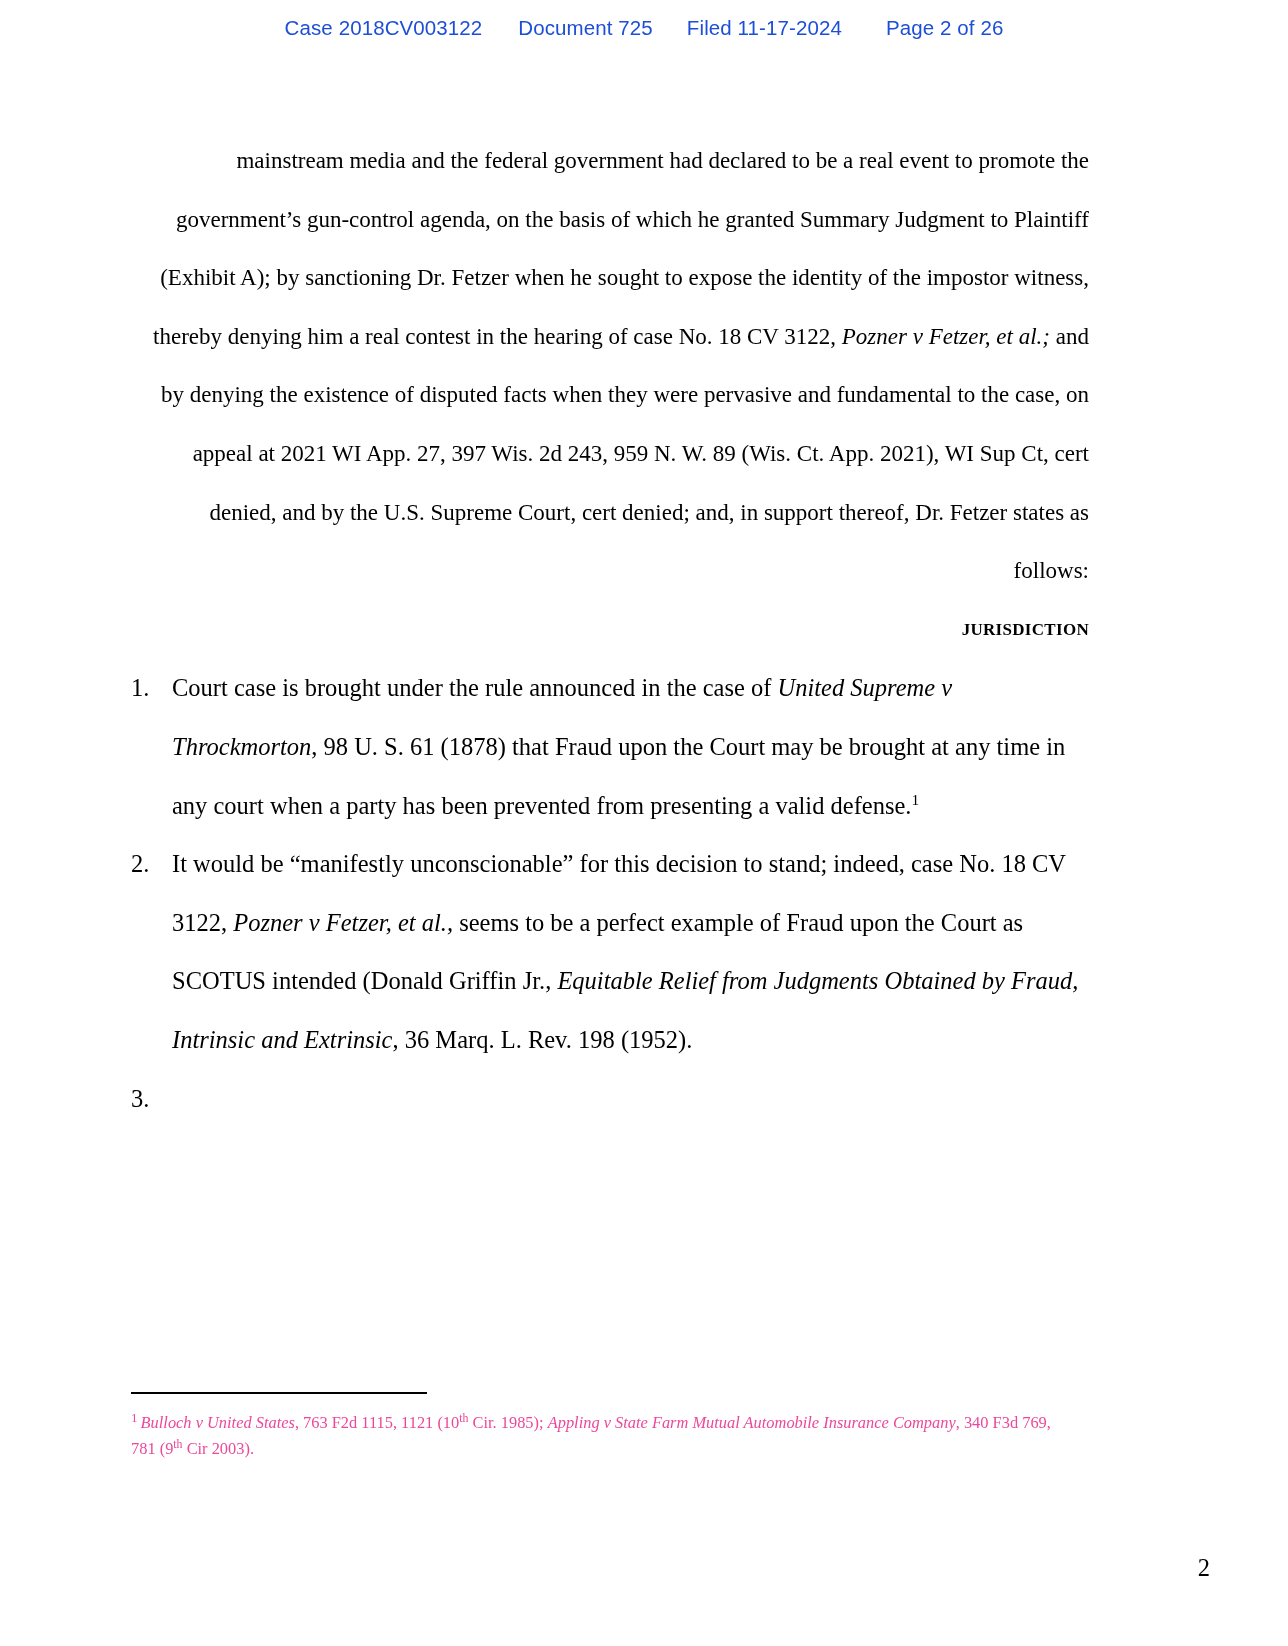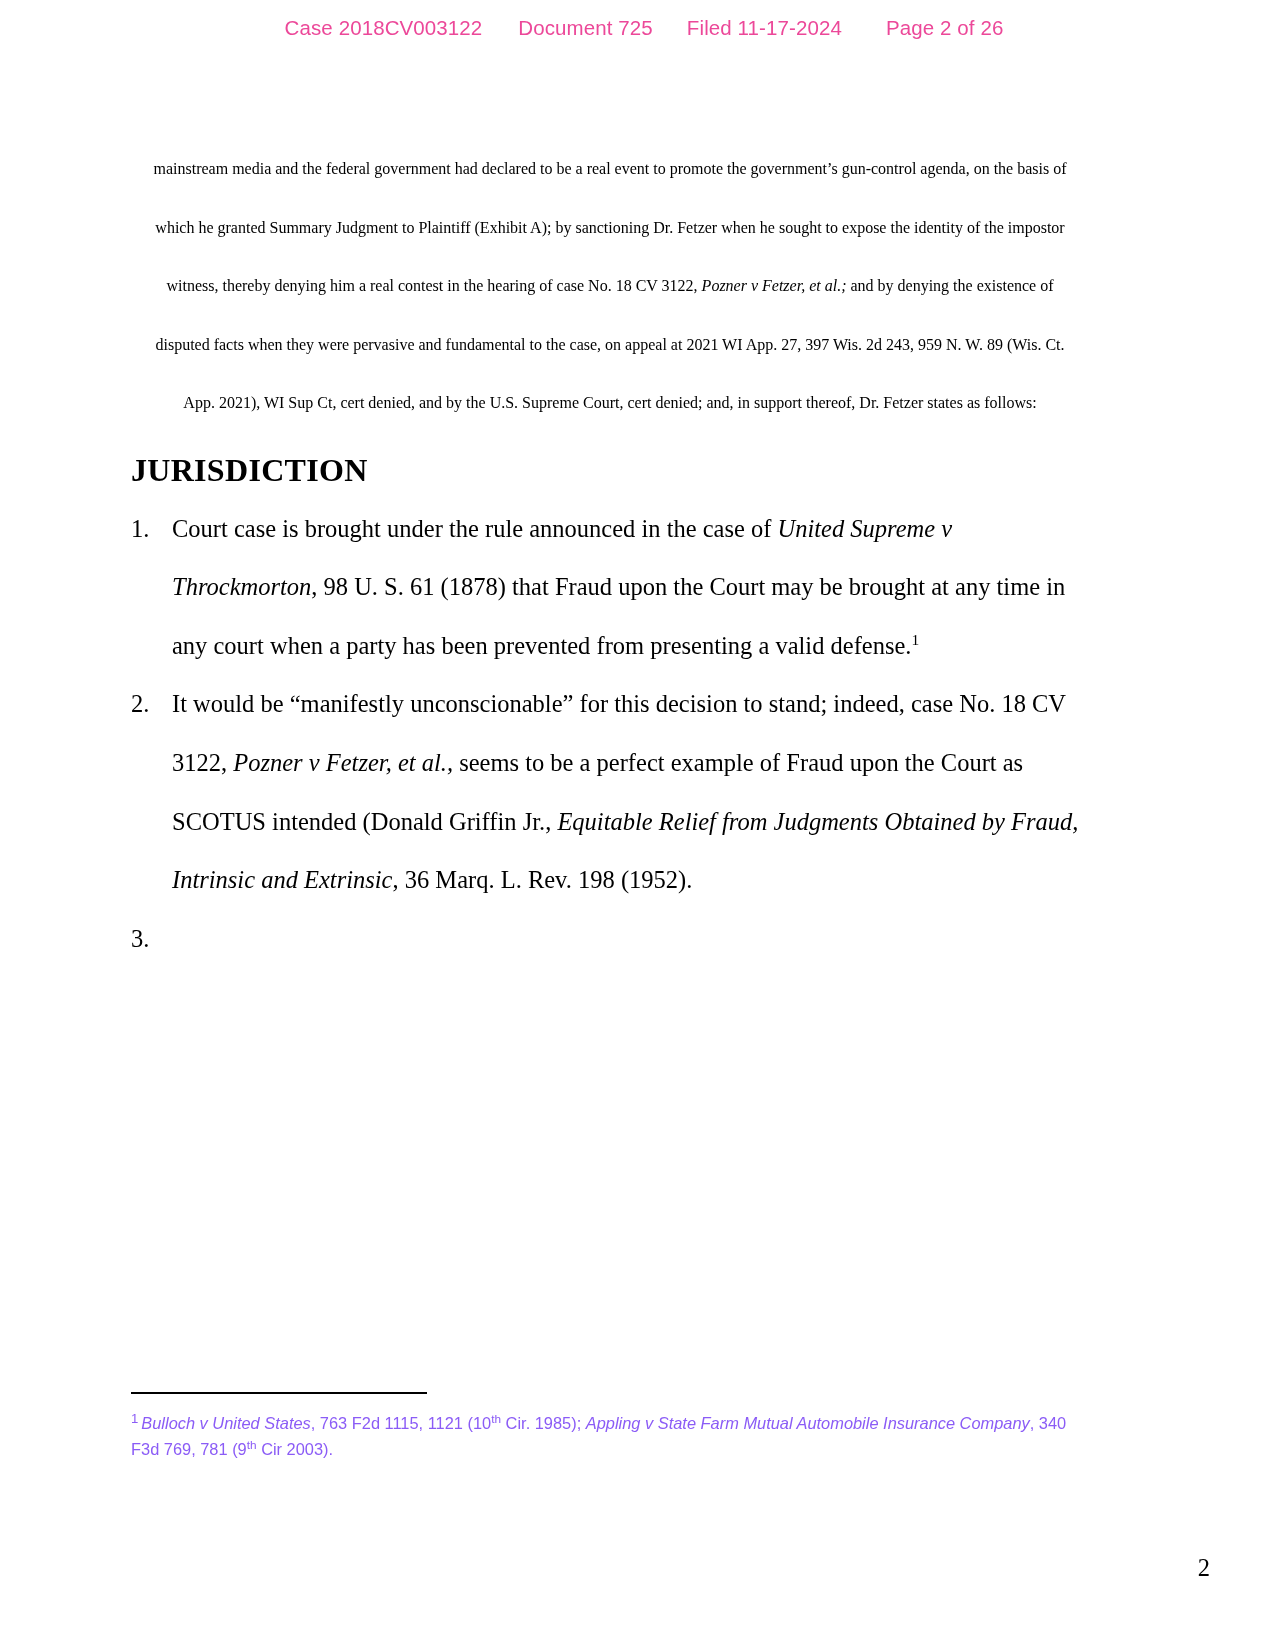--- a/index.html
+++ b/index.html
@@ -20,51 +20,51 @@
 
   
   .ecf-header {
     position: absolute;
     top: 16px;
     left: 0;
     right: 0;
     display: flex;
     justify-content: center;
     align-items: baseline;
-    color: #ec4899;
+    color: #1d4ed8;
     font-family: "Liberation Sans", "DejaVu Sans", sans-serif;
     font-size: 20.5px;
     letter-spacing: 0.1px;
     white-space: nowrap;
   }
   .ecf-header .seg { display: inline-block; }
   .ecf-gap-1 { width: 36px; }
   .ecf-gap-2 { width: 34px; }
   .ecf-gap-3 { width: 44px; }
 
   
   .body-col {
     position: absolute;
     left: 131px;
     top: 132px;
     width: 958px;
   }
 
   .para {
-    font-size: 16px;
+    font-size: 23px;
     line-height: 58.6px;
-    text-align: center;
-    margin: 8px;
+    text-align: right;
+    margin: 0;
   }
 
   .heading {
-    font-size: 32px;
+    font-size: 17px;
     line-height: 58.6px;
     font-weight: bold;
-    text-align: left;
+    text-align: right;
     margin: 0;
     letter-spacing: 0.3px;
   }
 
   
   ol.claims {
     list-style: none;
     margin: 0;
     padding: 0;
   }
@@ -99,24 +99,24 @@
     top: 1392px;
     width: 940px;
   }
   .footnote-rule {
     width: 296px;
     height: 0;
     border-top: 2px solid #000;
     margin: 0 0 16px 0;
   }
   .footnote-text {
-    font-family: Liberation Sans, sans-serif;
+    font-family: Liberation Serif, serif;
     font-size: 16.4px;
     line-height: 26px;
-    color: #8b5cf6;
+    color: #ec4899;
     margin: 0;
   }
   .footnote-text sup {
     font-size: 0.72em;
     vertical-align: super;
     line-height: 0;
   }
   .fn-marker {
     font-size: 0.80em;
     vertical-align: super;

